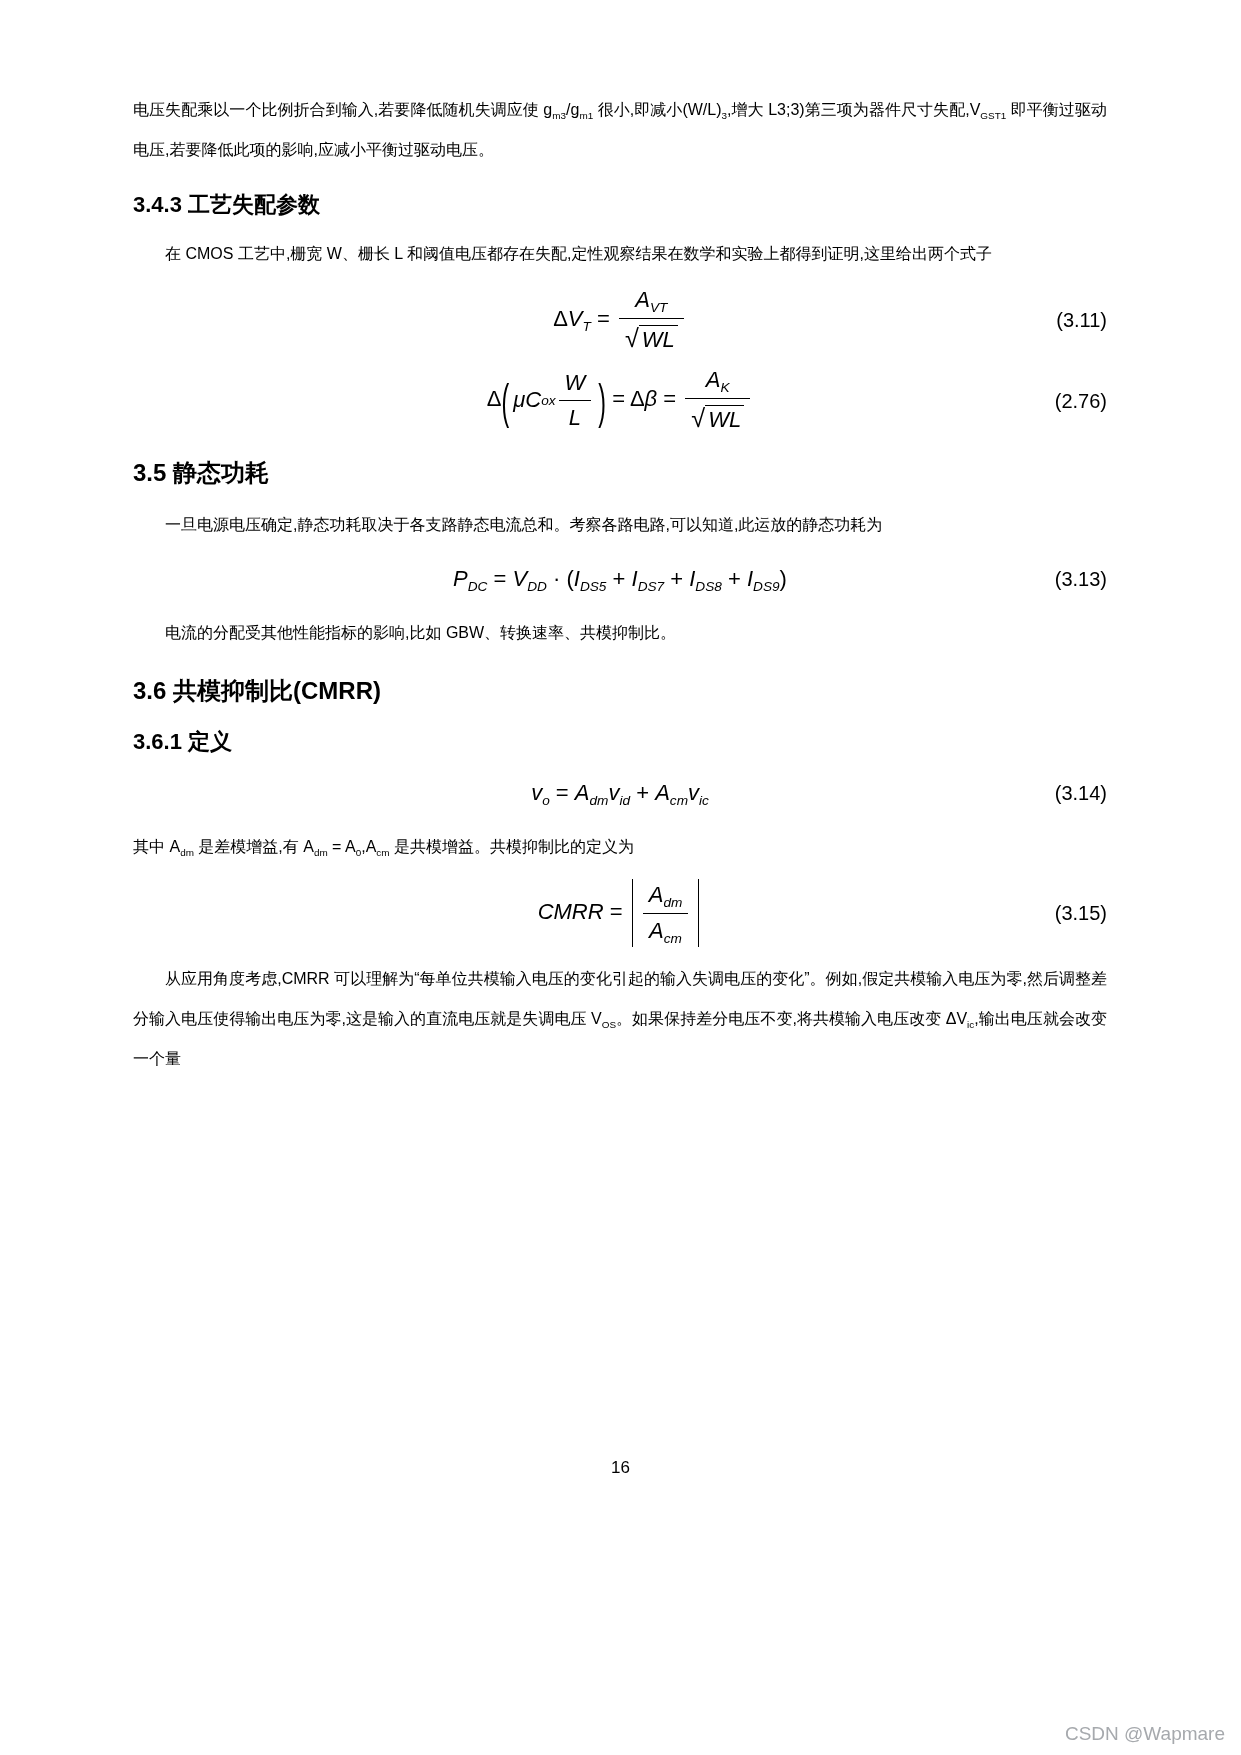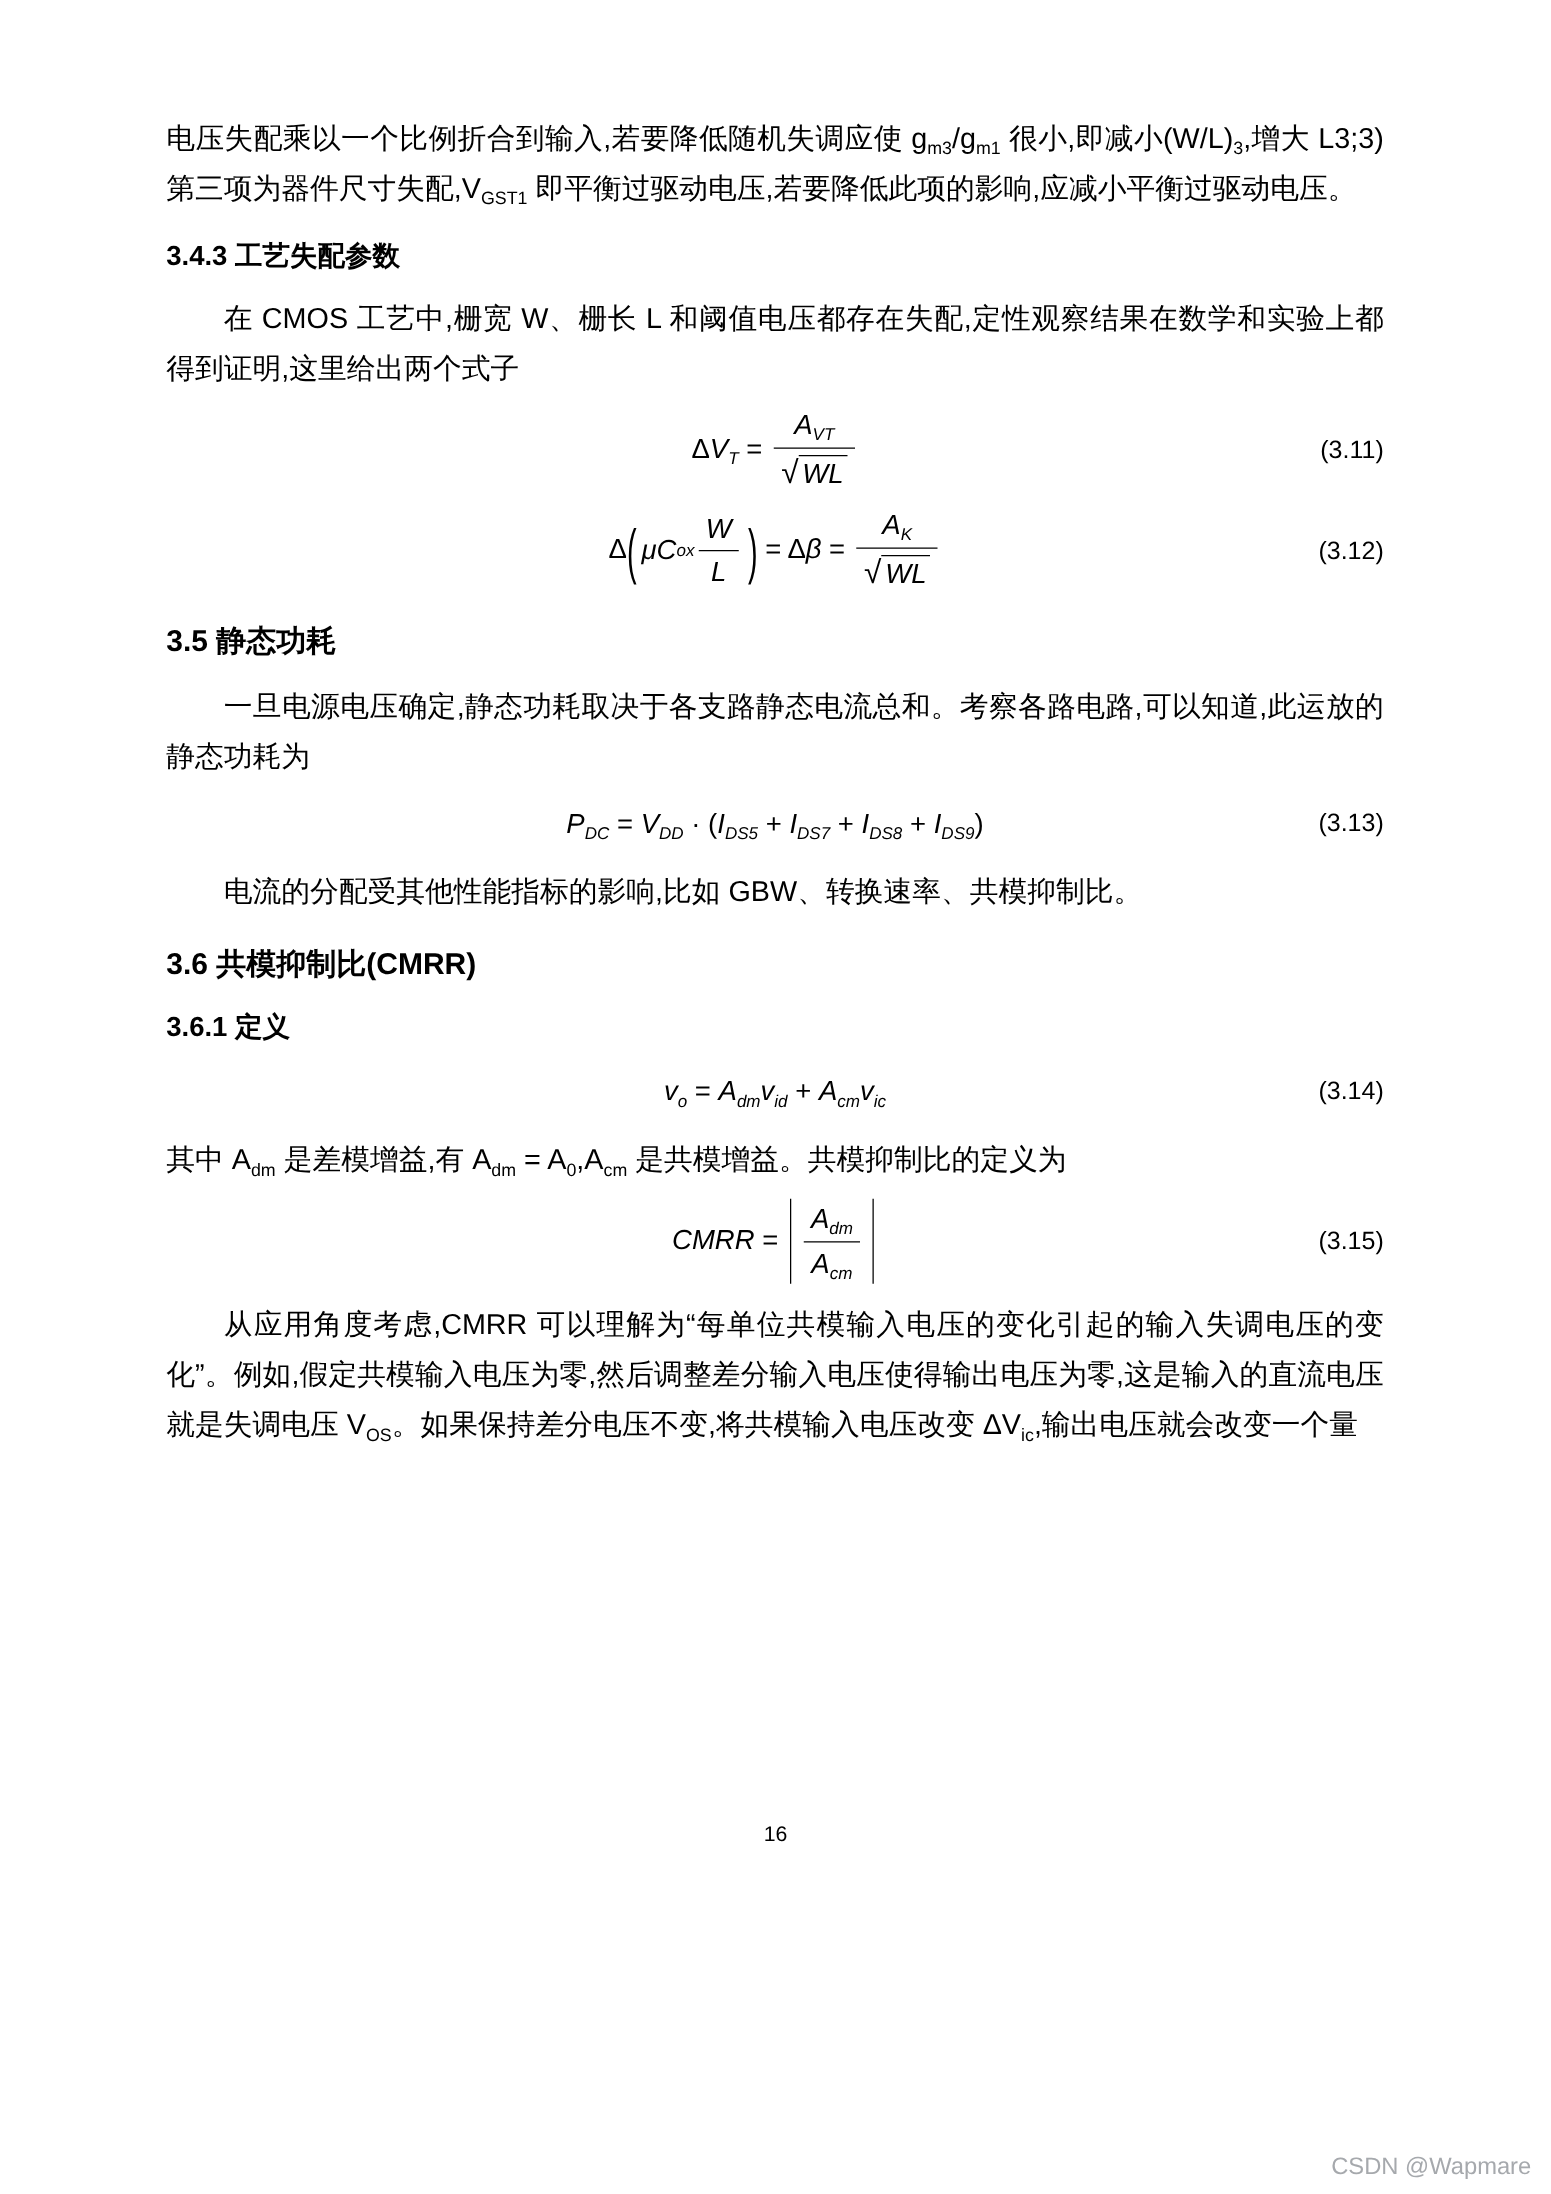--- a/index.html
+++ b/index.html
@@ -3,21 +3,21 @@
 <meta charset="utf-8">
 <style>
   * { margin:0; padding:0; box-sizing:border-box; }
   html, body { background:#ffffff; }
   body {
     width:1241px; height:1755px; position:relative; overflow:hidden;
     font-family:"Liberation Sans","DejaVu Sans",sans-serif;
     color:#000;
   }
   .page { padding:90px 134px 0 133px; }
-  .body-text { font-size:23px; line-height:40px; text-align:justify; }
+  .body-text { font-size:16px; line-height:40px; text-align:justify; }
   .body-text.indent { text-indent:2em; }
   .body-text sub, .eq-body sub { font-size:0.62em; line-height:0; }
   h2.section { font-size:24px; font-weight:bold; margin:22px 0 16px; }
   h3.subsection { font-size:22px; font-weight:bold; margin:20px 0 14px; }
 
   .eq-row {
     position:relative; margin:12px 0; display:flex;
     align-items:center; justify-content:center;
     font-size:22px; line-height:1.3; min-height:44px;
   }
@@ -74,21 +74,21 @@
 
   <div class="eq-row">
     <span class="eq-body">Δ<span class="paren">
           <span class="it">μC</span>
           <sub><span class="it">ox</span></sub> 
           <span class="frac">
             <span class="num"><span class="it">W</span></span>
             <span class="den"><span class="it">L</span></span>
           </span>
         </span> = Δ<span class="it">β</span> = <span class="frac"><span class="num"><span class="it">A</span><sub><span class="it">K</span></sub></span><span class="den"><span class="sqrt"><span class="radical">√</span><span class="radicand"><span class="it">WL</span></span></span></span></span></span>
-    <span class="eq-num">(3.12)</span>
+    <span class="eq-num">(2.76)</span>
   </div>
 
 
   <h2 class="section">3.5 静态功耗</h2>
 
   <p class="body-text indent">一旦电源电压确定,静态功耗取决于各支路静态电流总和。考察各路电路,可以知道,此运放的静态功耗为</p>
 
   <div class="eq-row">
     <span class="eq-body"><span class="it">P</span><sub><span class="it">DC</span></sub> = <span class="it">V</span><sub><span class="it">DD</span></sub> · (<span class="it">I</span><sub><span class="it">DS5</span></sub> + <span class="it">I</span><sub><span class="it">DS7</span></sub> + <span class="it">I</span><sub><span class="it">DS8</span></sub> + <span class="it">I</span><sub><span class="it">DS9</span></sub>)</span>
     <span class="eq-num">(3.13)</span>

